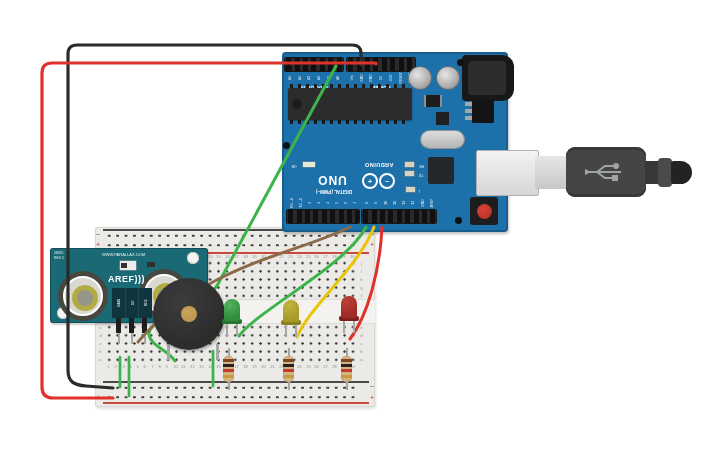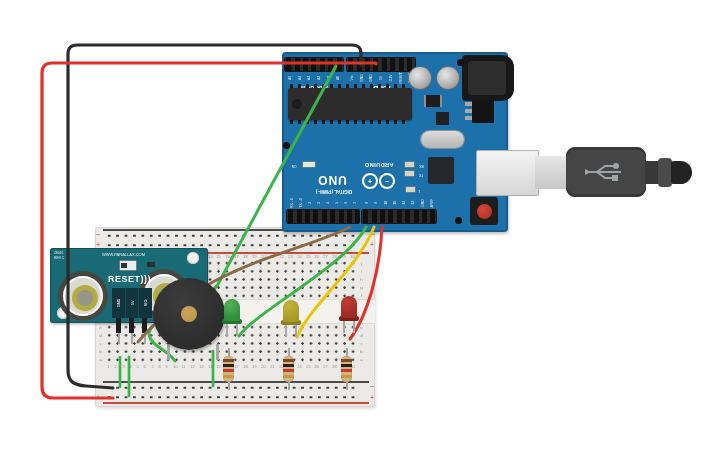--- a/index.html
+++ b/index.html
@@ -194,21 +194,21 @@
       <div class="ring">
           <div class="olive">
             <div class="core"></div>
           </div>
         </div>
     </div>
     <div class="abs" style="left:70px;top:13px;width:16px;height:9px;background:#ececec;box-shadow:0 0 0 .5px #999;">
       <div class="abs" style="left:1px;top:2px;width:6px;height:5px;background:#333;"></div>
     </div>
     <div class="abs" style="left:97px;top:14px;width:8px;height:5px;background:#2e2e2e;"></div>
-    <div class="abs" style="left:58px;top:26px;color:#fff;font-weight:bold;font-size:9px;letter-spacing:.5px;">RESET)))</div>
+    <div class="abs" style="left:58px;top:26px;color:#fff;font-weight:bold;font-size:9px;letter-spacing:.5px;">AREF)))</div>
     <div class="abs pinblock" style="left:62px;top:40px;width:40px;height:30px;">
         <div>
           <span>GND</span>
         </div>
         <div>
           <span>5V</span>
         </div>
         <div>
           <span>SIG</span>
         </div>

